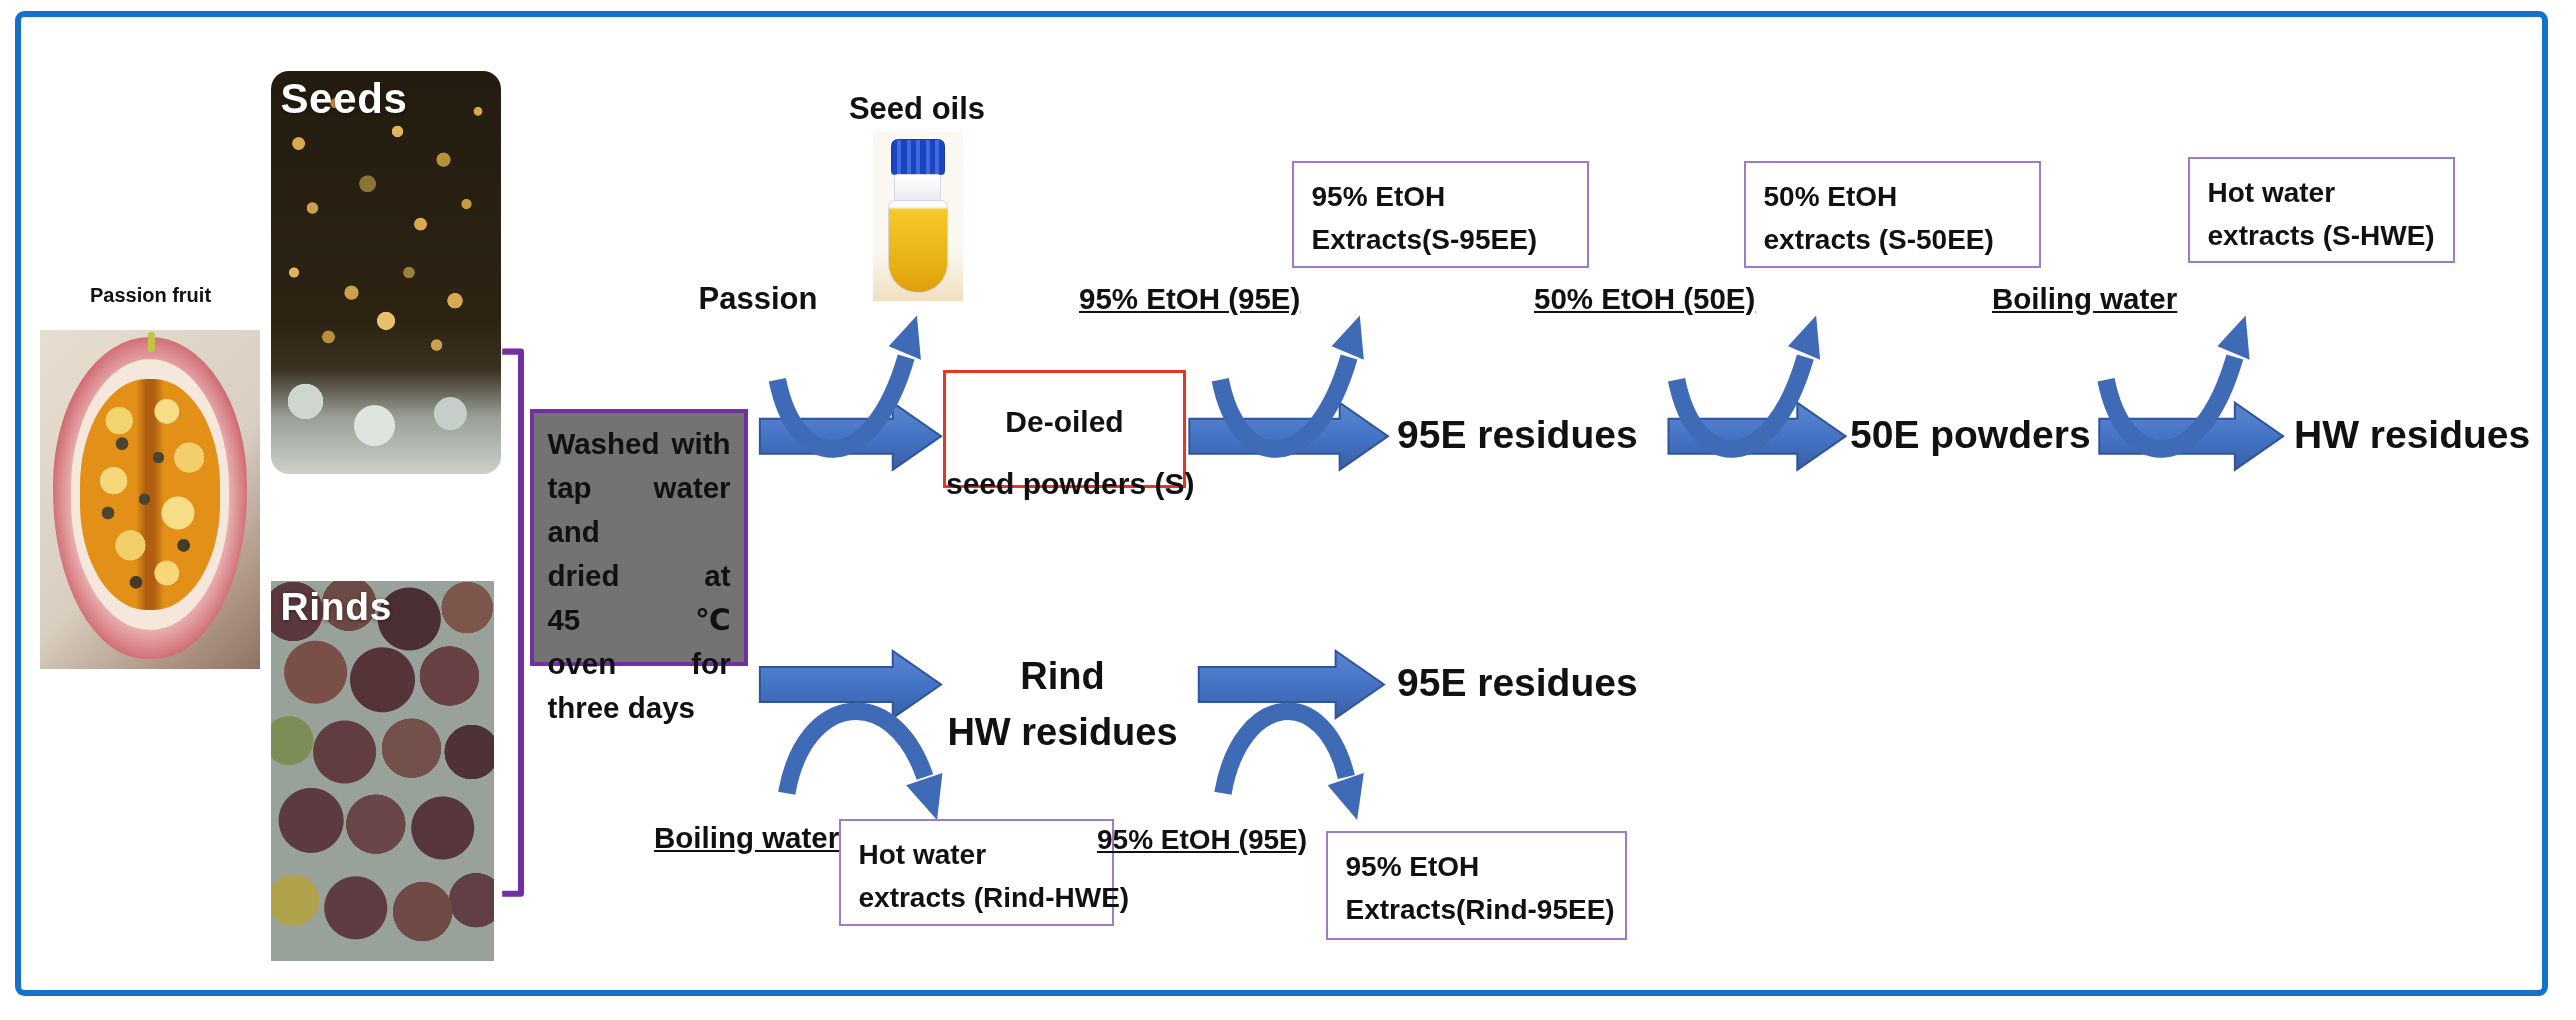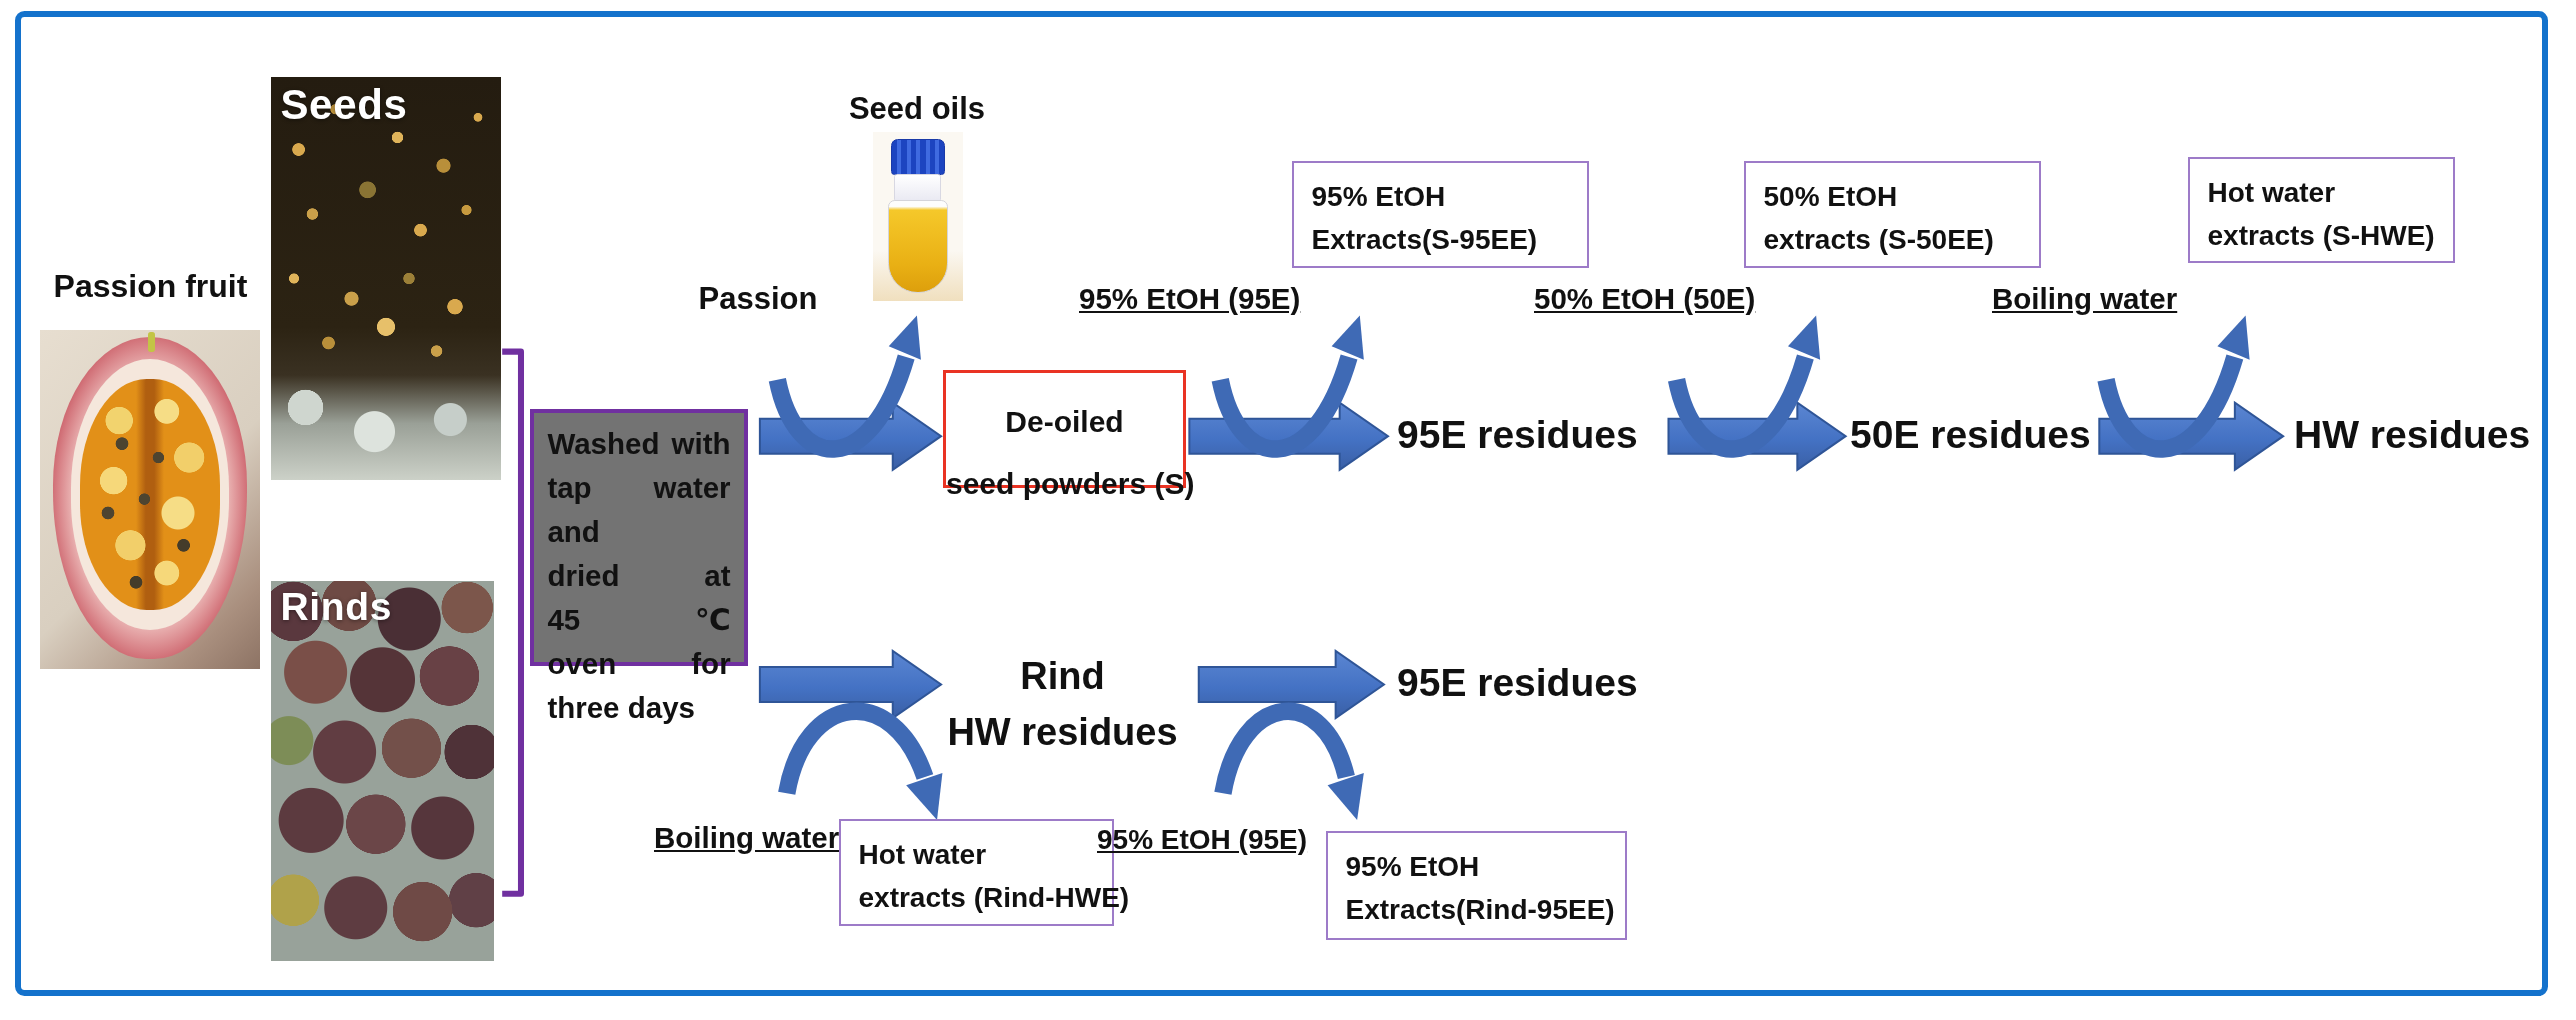--- a/index.html
+++ b/index.html
@@ -109,31 +109,31 @@
   .vial-body{background:linear-gradient(#fdfdfd 0 6%, #f5c82a 10%, #e9b014 70%, #dd9f0c 100%);
     border:1.3px solid #d4d4da;border-radius:6.7px 6.7px 29.5px 29.5px;}
   .rind-res{font-weight:700;font-size:38px;line-height:56px;text-align:center;white-space:nowrap;}
 </style>
 </head>
 <body>
 
 <div class="canvas">
   <div class="frame"></div>
 
-  <div class="abs lbl-lg" style="left:40px;top:268px;width:221px;font-size:32px;">Passion fruit</div>
+  <div class="abs lbl-lg" style="left:40px;top:277px;width:221px;font-size:20px;">Passion fruit</div>
 
   <div class="abs photo pf-photo" style="left:40px;top:330px;width:220px;height:339px;">
     <div class="pf-skin">
       <div class="pf-pith"></div>
       <div class="pf-pulp"></div>
       <div class="pf-stem"></div>
     </div>
   </div>
 
-  <div class="abs photo seeds-art" style="left:271px;top:77px;width:230px;height:403px;">
+  <div class="abs photo seeds-art" style="left:271px;top:71px;width:230px;height:403px;border-radius:18px;">
     <div class="overlay-word">Seeds</div>
   </div>
 
   <div class="abs photo rinds-art" style="left:271px;top:581px;width:223px;height:380px;">
     <div class="overlay-word" style="font-size:39px;">Rinds</div>
   </div>
 
   <div class="abs washbox" style="left:530px;top:409px;width:218px;height:257px;">
     <div class="wash-line">Washed with</div>
     <div class="wash-line">tap water and</div>
@@ -204,21 +204,21 @@
 
   <div class="abs residues" style="left:1397px;top:411px;width:282px;">95E residues</div>
 
   <div class="abs lbl" style="left:1534px;top:281px;width:248px;">50% EtOH (50E)</div>
 
   <div class="abs pbox" style="left:1744px;top:161px;width:297px;height:107px;">
     <div class="bl">50% EtOH</div>
     <div class="bl">extracts (S-50EE)</div>
   </div>
 
-  <div class="abs residues" style="left:1850px;top:411px;width:262px;">50E residues</div>
+  <div class="abs residues" style="left:1850px;top:411px;width:262px;">50E powders</div>
 
   <div class="abs lbl" style="left:1992px;top:281px;width:208px;">Boiling water</div>
 
   <div class="abs pbox" style="left:2188px;top:157px;width:267px;height:106px;">
     <div class="bl">Hot water</div>
     <div class="bl">extracts (S-HWE)</div>
   </div>
 
   <div class="abs residues" style="left:2294px;top:411px;width:262px;">HW residues</div>
 

